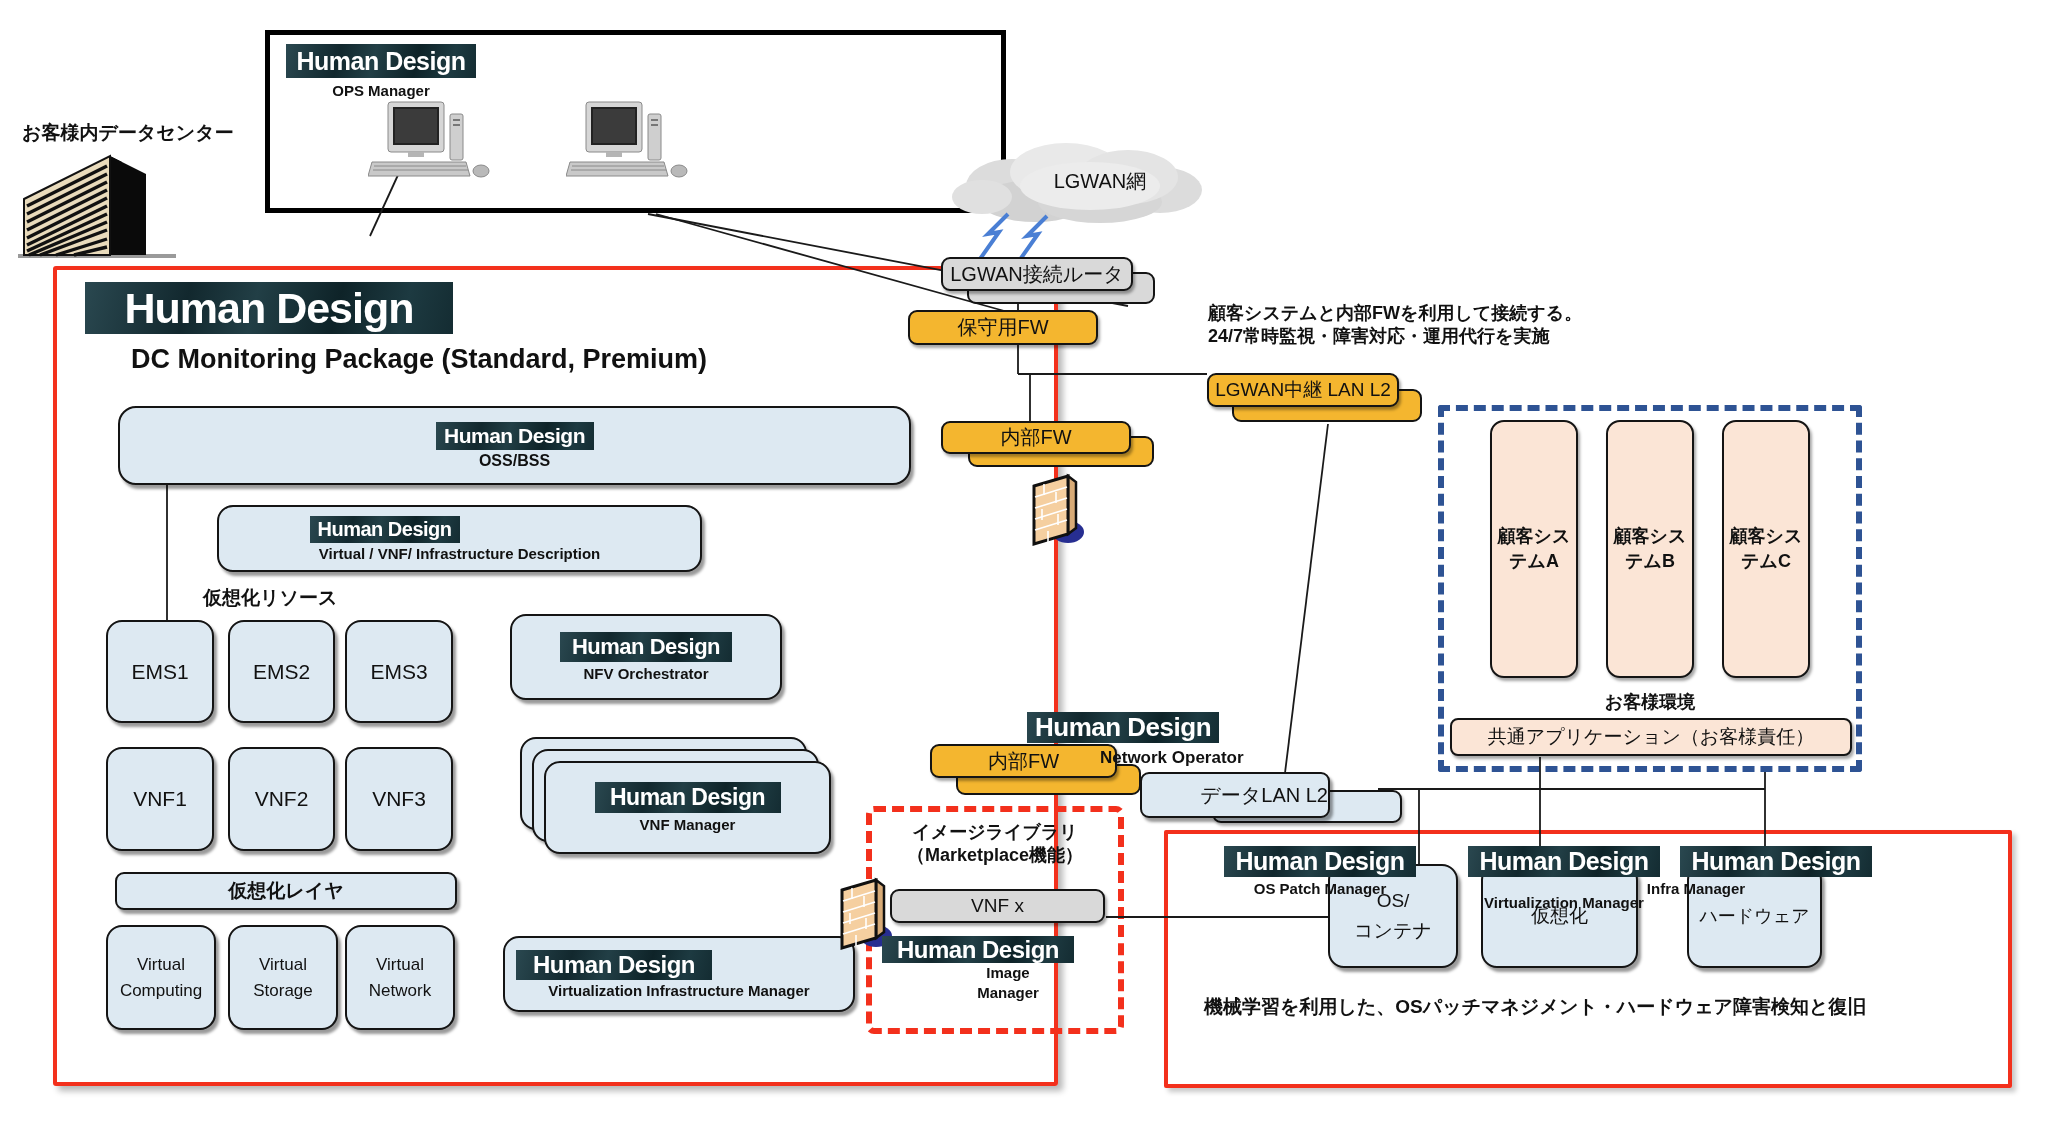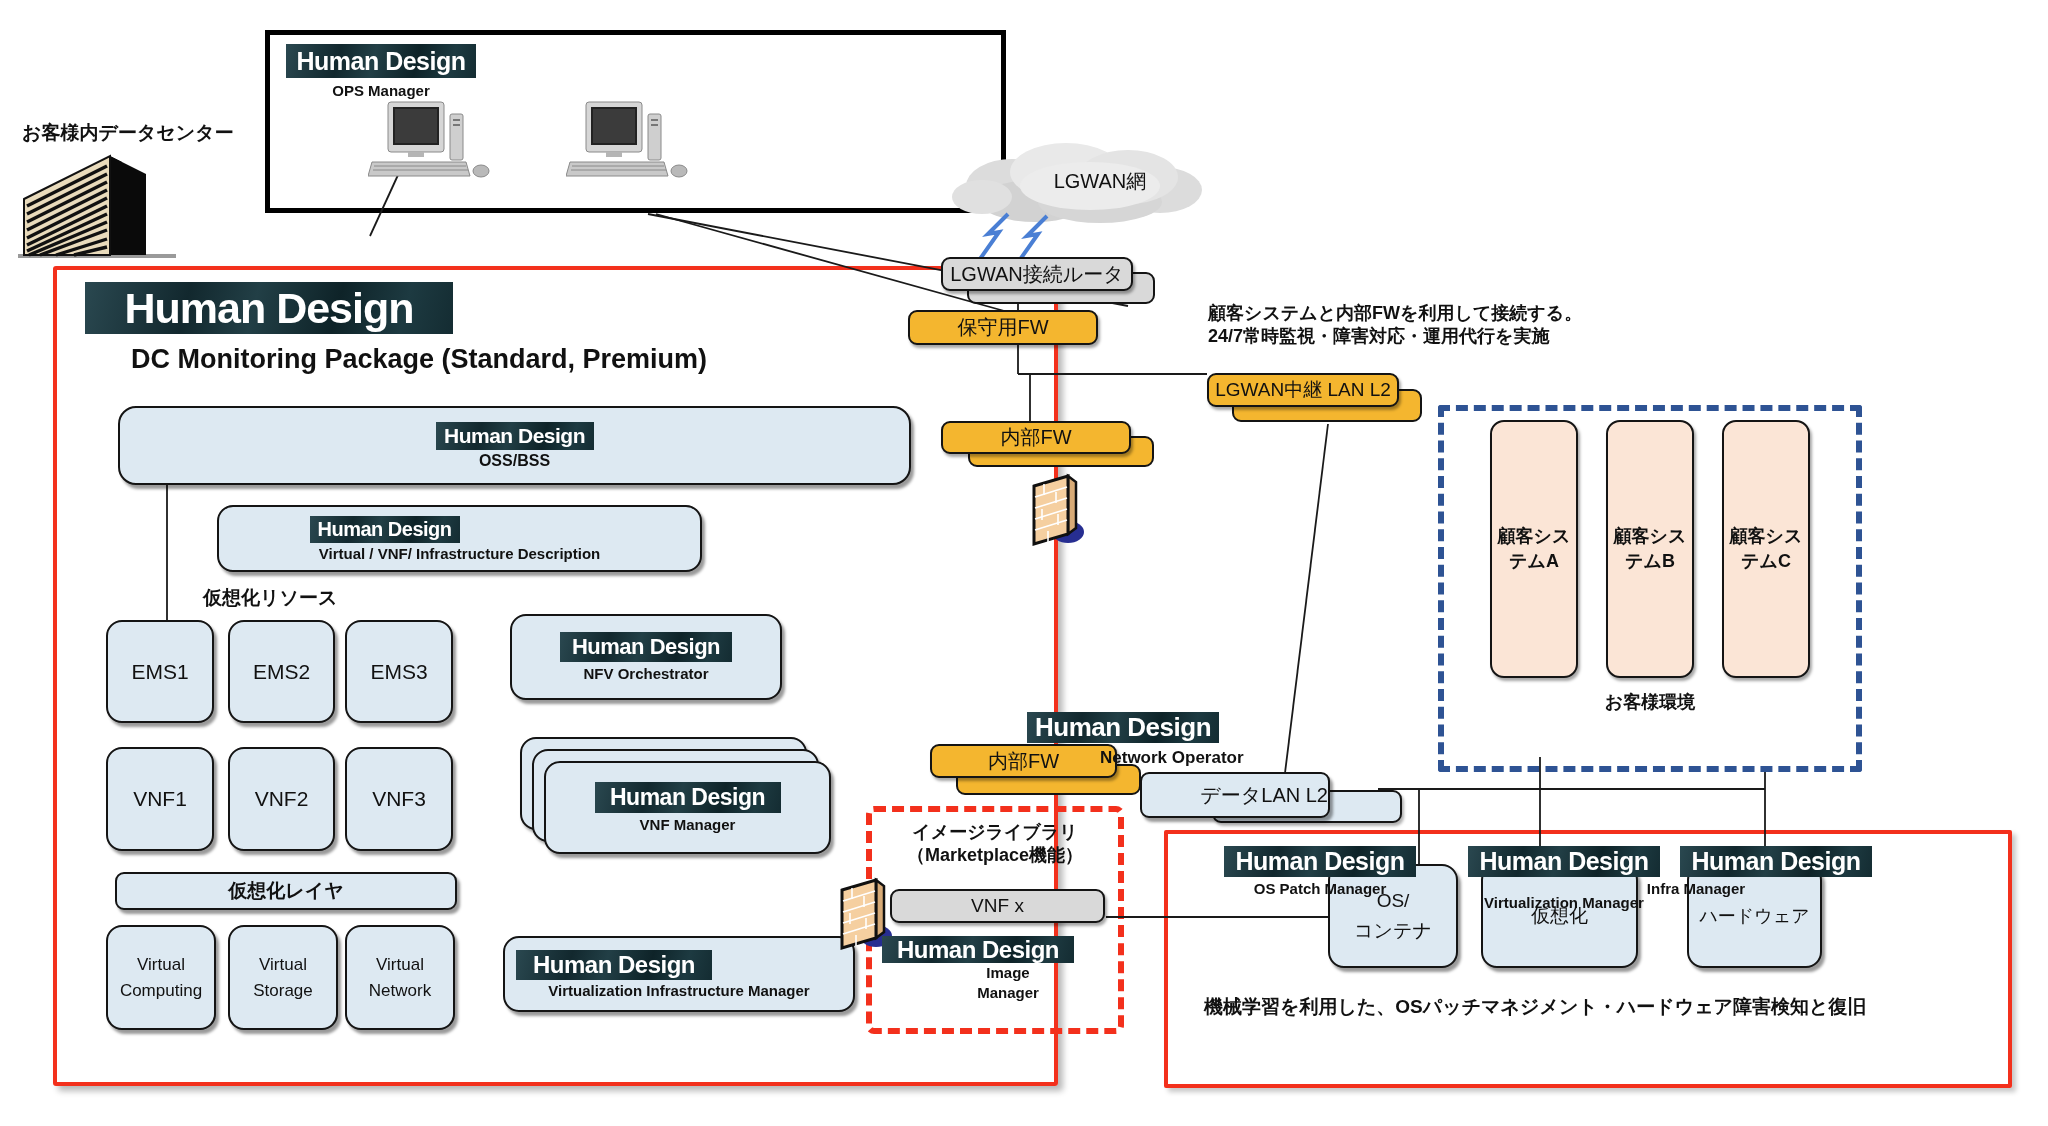--- a/index.html
+++ b/index.html
@@ -267,20 +267,23 @@
   <div class="abs content b ctr pre" style="left:938px;top:963px;width:140px;font-size:15px;line-height:1.35;z-index:4;">Image
 Manager</div>
 
   <div class="abs peachbox pre b" style="left:1490px;top:420px;width:88px;height:258px;font-size:18px;line-height:1.4;"><span class="pre">顧客シス
 テムA</span></div>
   <div class="abs peachbox pre b" style="left:1606px;top:420px;width:88px;height:258px;font-size:18px;line-height:1.4;"><span class="pre">顧客シス
 テムB</span></div>
   <div class="abs peachbox pre b" style="left:1722px;top:420px;width:88px;height:258px;font-size:18px;line-height:1.4;"><span class="pre">顧客シス
 テムC</span></div>
   <div class="abs content b ctr" style="left:1560px;top:690px;width:180px;font-size:18px;">お客様環境</div>
+  <div class="abs peachbox" style="left:1450px;top:718px;width:402px;height:38px;border-radius:8px;font-size:19px;">
+      <span>共通アプリケーション（お客様責任）</span>
+    </div>
 
   <div class="abs hd-logo" style="left:1224px;top:846px;width:192px;height:31px;font-size:25px;">Human Design</div>
   <div class="abs hd-logo" style="left:1468px;top:846px;width:192px;height:31px;font-size:25px;">Human Design</div>
   <div class="abs hd-logo" style="left:1680px;top:846px;width:192px;height:31px;font-size:25px;">Human Design</div>
 
   <div class="abs bluebox pre" style="left:1328px;top:864px;width:130px;height:104px;border-radius:16px;font-size:19px;line-height:1.6;"><span class="pre">OS/
 コンテナ</span></div>
   <div class="abs bluebox" style="left:1481px;top:864px;width:157px;height:104px;border-radius:16px;font-size:19px;">
       <span>仮想化</span>
     </div>

